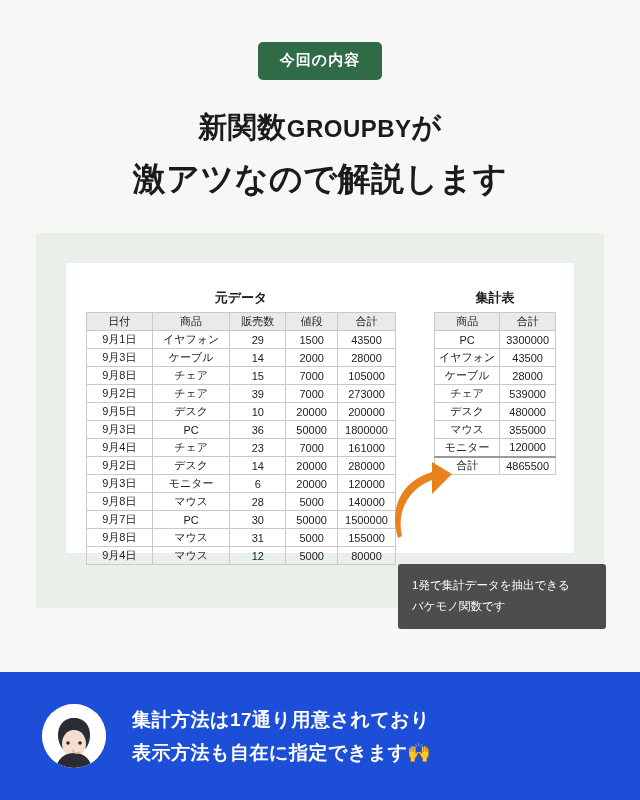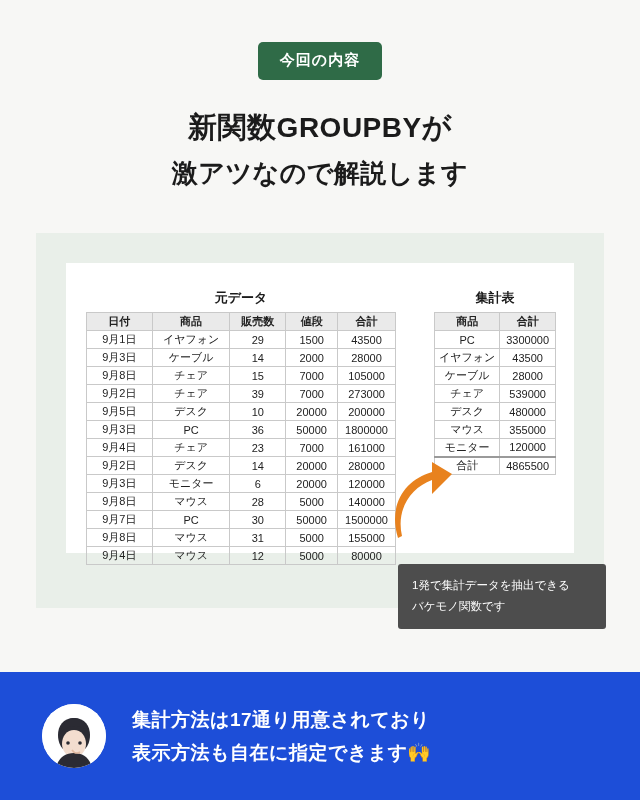--- a/index.html
+++ b/index.html
@@ -25,22 +25,22 @@
 
   
   .headline {
     margin-top: 26px;
     text-align: center;
     color: #1b1b1b;
     font-weight: bold;
     letter-spacing: 0.5px;
   }
   .headline .l1 { font-size: 29px; line-height: 1.5; }
-  .headline .l2 { font-size: 26px; line-height: 1.5; display: block; margin-top: 4px; }
-  .hl-em { font-size: 28px; }
+  .headline .l2 { font-size: 33px; line-height: 1.5; display: block; margin-top: 4px; }
+  .hl-em { font-size: 24px; }
 
   
   .shot-outer {
     position: absolute;
     left: 36px; top: 233px;
     width: 568px; height: 375px;
     background: #e9efe9;
   }
   .shot-inner {
     position: absolute;
@@ -60,21 +60,21 @@
     font-size: 11px;
     color: #222;
     height: 18px;
     padding: 0 4px;
     text-align: center;
     white-space: nowrap;
     font-weight: normal;
   }
   thead th {
     background: #eaeaea;
-    font-weight: bold;
+    font-weight: normal;
     font-size: 11px;
     margin-left: 12px;
   }
   .num { text-align: center; }
 
   
   .left-tbl-wrap { position: absolute; left: 20px; top: 26px; width: 310px; }
   .left-tbl { width: 310px; }
   .left-tbl col.c1 { width: 66px; }
   .left-tbl col.c2 { width: 78px; }

